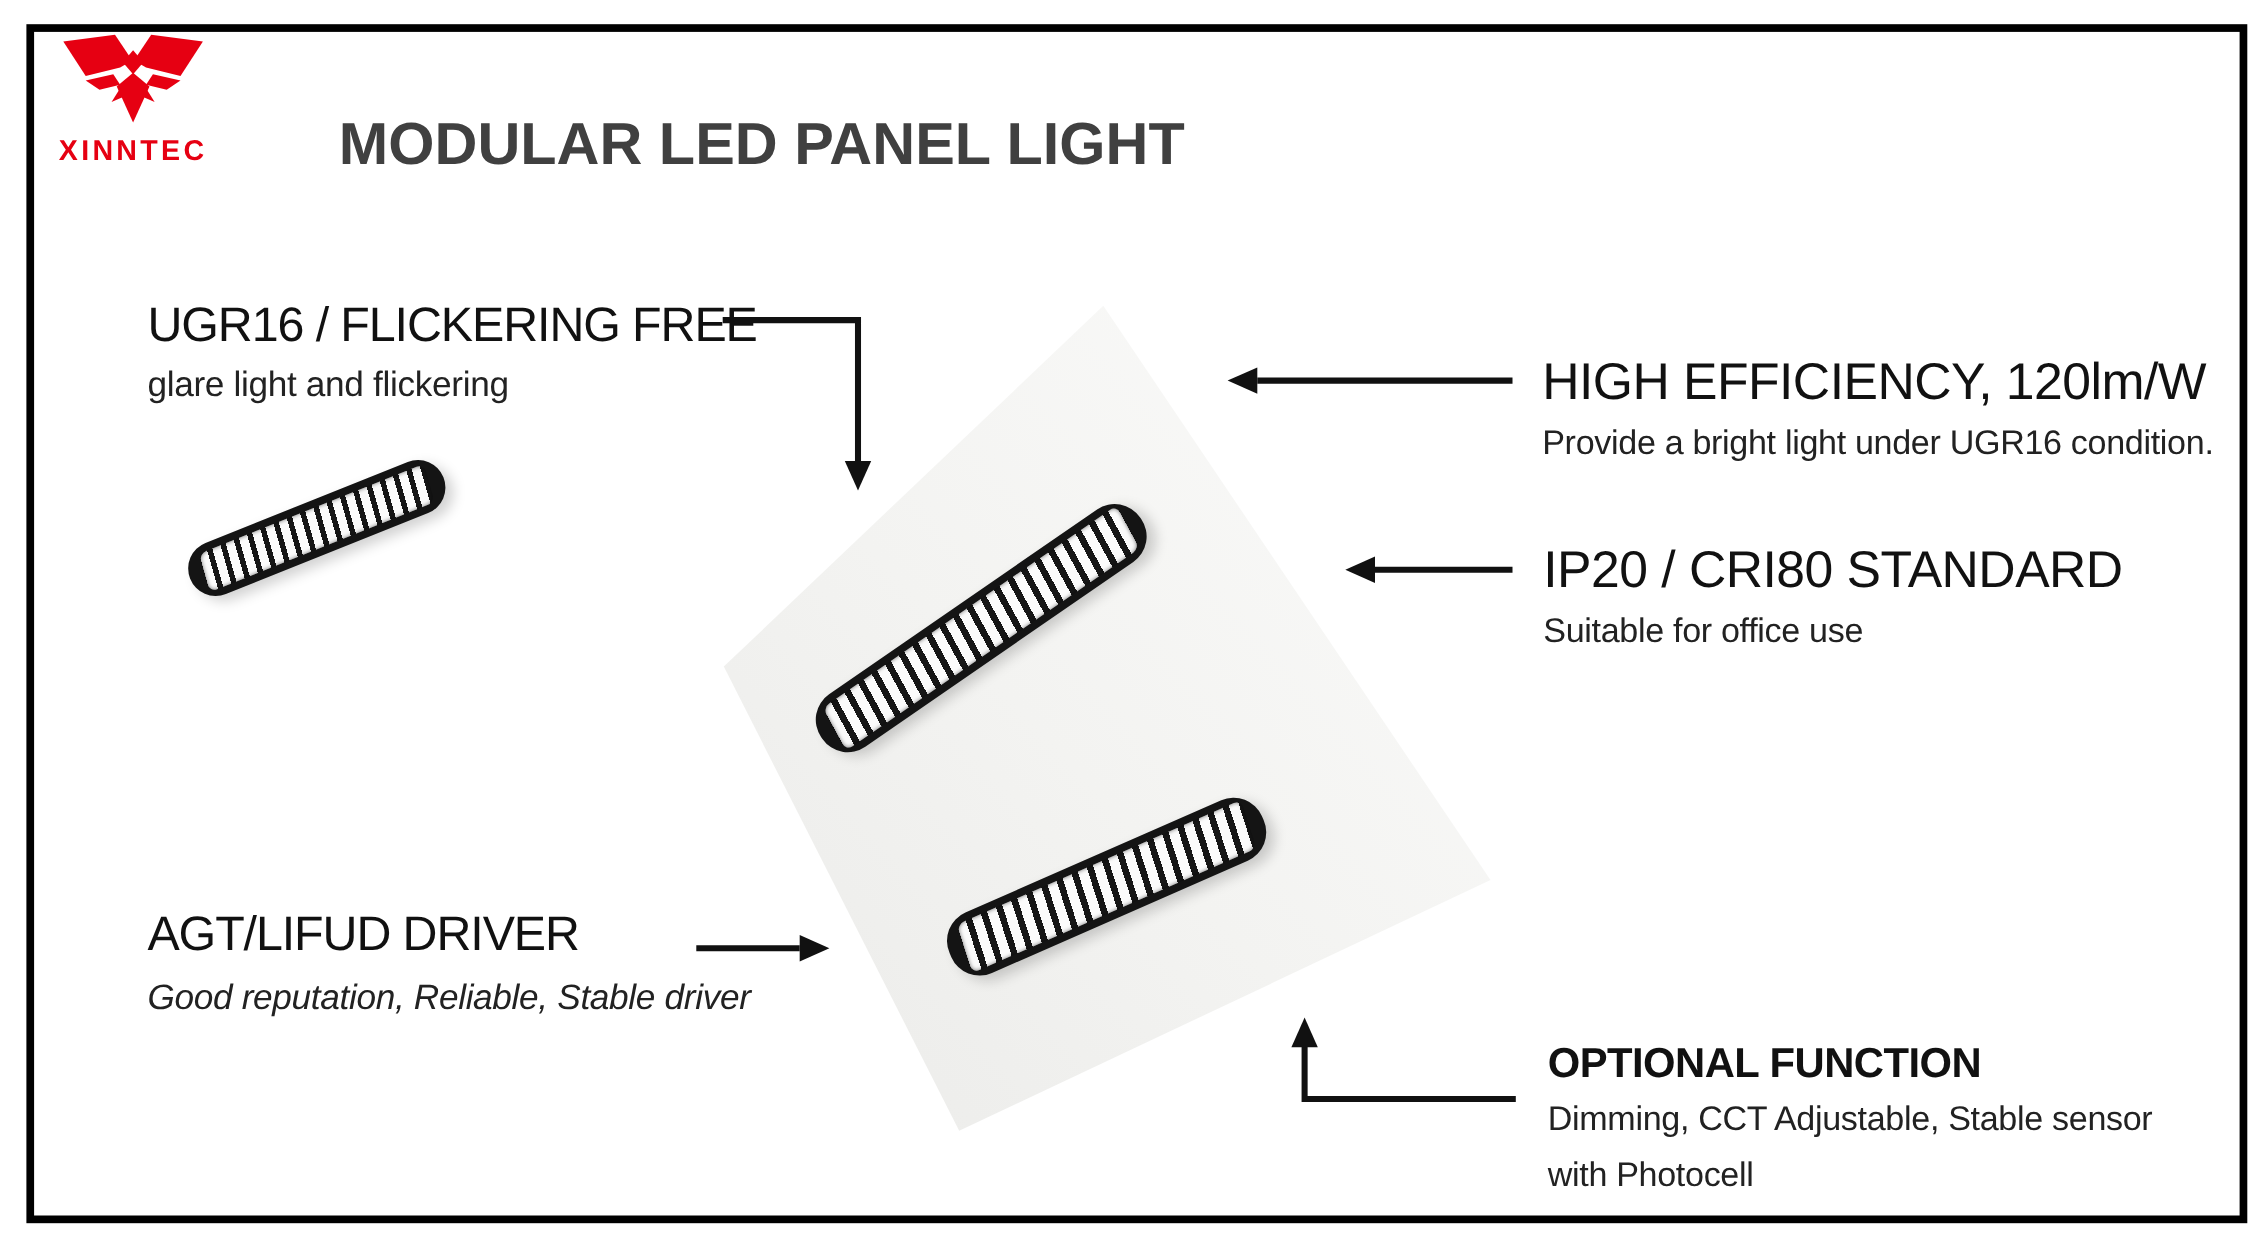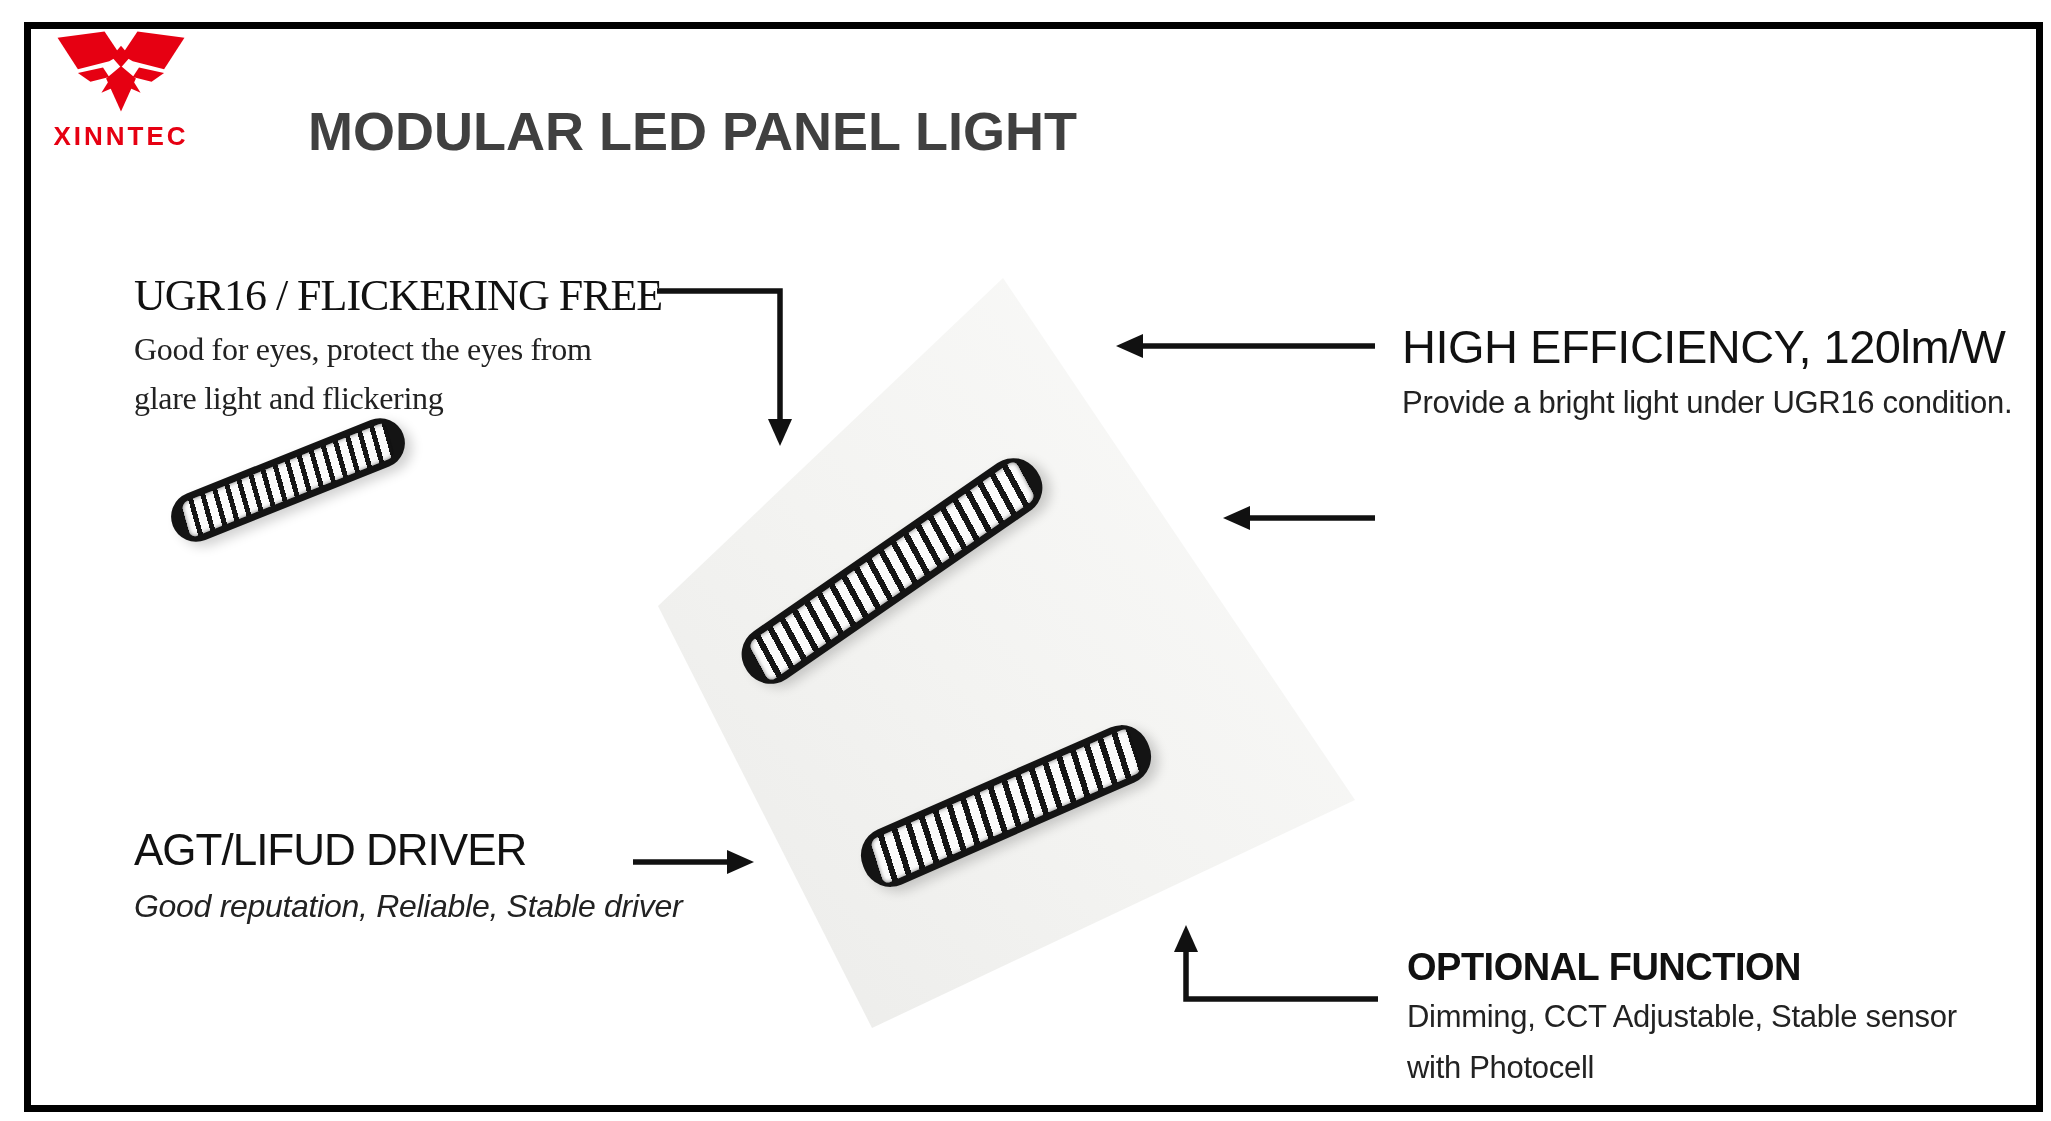--- a/index.html
+++ b/index.html
@@ -23,21 +23,21 @@
     white-space:nowrap;
   }
   
   .callout{position:absolute;}
   .callout .hd{display:block;color:#111;white-space:nowrap;}
   .callout .bd{display:block;color:#222;white-space:nowrap;}
   .co-left .hd{font-size:44px;letter-spacing:-1px;line-height:1.08;}
   .co-left .bd{font-size:32px;line-height:40px;letter-spacing:-0.3px;}
   .co-right .hd{font-size:47px;letter-spacing:-0.5px;line-height:1.08;}
   .co-right .bd{font-size:31px;line-height:43px;letter-spacing:-0.3px;}
-  #co-ugr16{left:134px;top:272px;font-family:Liberation Serif, serif;}
+  #co-ugr16{left:134px;top:272px;}
   #co-ugr16 .bd{margin-top:9px;}
   #co-driver{left:134px;top:826px;}
   #co-driver .bd{margin-top:12px;font-style:italic;}
   #co-higheff{left:1402px;top:322px;}
   #co-higheff .bd{margin-top:8px;}
   #co-ip20{left:1403px;top:493px;}
   #co-ip20 .bd{margin-top:8px;}
   #co-optional{left:1407px;top:919px;margin-top:28px;}
   #co-optional .hd{font-size:38px;font-weight:600;letter-spacing:-0.5px;}
   #co-optional .bd{margin-top:6px;line-height:45px;}
@@ -128,29 +128,32 @@
   </div>
   <div class="strip" id="strip-a">
     <div class="slots"></div>
   </div>
   <div class="strip" id="strip-b">
     <div class="slots"></div>
   </div>
 
   <div class="callout co-left" id="co-ugr16">
     <span class="hd">UGR16 / FLICKERING FREE</span>
-    <span class="bd">Good for eyes, protect the eyes from</span>
     <span class="bd">glare light and flickering</span>
   </div>
 
   <div class="callout co-right" id="co-higheff">
     <span class="hd">HIGH EFFICIENCY, 120lm/W</span>
     <span class="bd">Provide a bright light under UGR16 condition.</span>
   </div>
 
+  <div class="callout co-right" id="co-ip20">
+    <span class="hd">IP20 / CRI80 STANDARD</span>
+    <span class="bd">Suitable for office use</span>
+  </div>
 
   <div class="callout co-left" id="co-driver">
     <span class="hd">AGT/LIFUD DRIVER</span>
     <span class="bd">Good reputation, Reliable, Stable driver</span>
   </div>
 
   <div class="callout co-right" id="co-optional">
     <span class="hd">OPTIONAL FUNCTION</span>
     <span class="bd">Dimming, CCT Adjustable, Stable sensor</span>
     <span class="bd">with Photocell</span>

